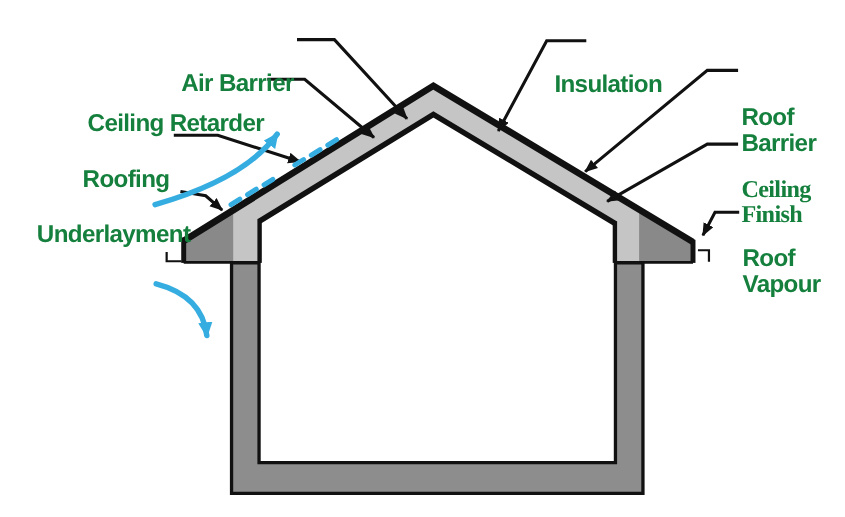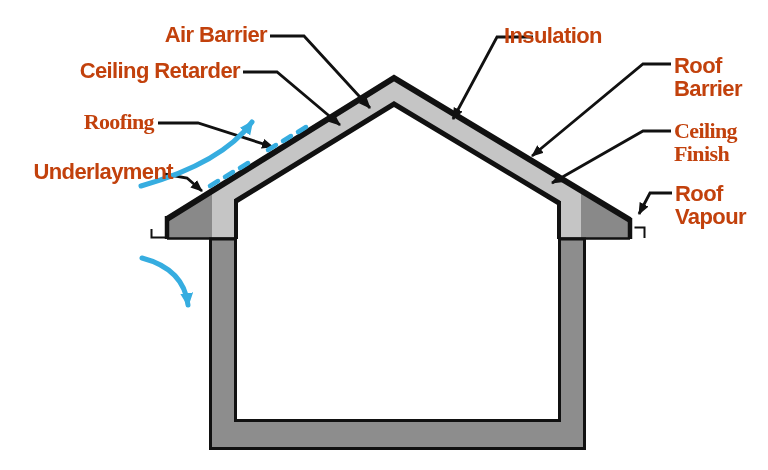--- a/index.html
+++ b/index.html
@@ -4,21 +4,21 @@
 <style>
   html,body{margin:0;padding:0;background:#fff;}
   #canvas{
     position:relative;width:768px;height:470px;background:#fff;overflow:hidden;
     font-family:"Liberation Sans",sans-serif;
   }
   #scene{position:absolute;left:0;top:0;}
   .label{
     position:absolute;
     font-weight:bold;font-size:22px;line-height:23px;letter-spacing:-0.6px;
-    color:#c2410c;white-space:normal;
+    color:#15803d;white-space:normal;margin-top:41px;
   }
   .r{text-align:right;}
   .l{text-align:left;}
 </style>
 </head>
 <body>
 
 <div id="canvas">
 
   <svg id="scene" width="768" height="470" viewBox="0 0 768 470">
@@ -71,21 +71,21 @@
       <path d="M268,150 l8,-5"></path>
       <path d="M283,141 l8,-5"></path>
       <path d="M298,132 l8,-5"></path>
     </g>
   </svg>
 
   <div class="label r" style="left:107px;top:23px;width:160px;">Air Barrier</div>
 
   <div class="label r" style="left:40px;top:59px;width:200px;">Ceiling Retarder</div>
 
-  <div class="label r" style="left:34px;top:110px;width:120px;font-family:Liberation Serif, serif;">Roofing</div>
+  <div class="label r" style="left:34px;top:110px;width:120px;">Roofing</div>
 
   <div class="label r" style="left:13px;top:160px;width:160px;">Underlayment</div>
 
   <div class="label l" style="left:504px;top:24px;width:130px;">Insulation</div>
 
   <div class="label l" style="left:674px;top:54px;width:92px;">Roof Barrier</div>
 
   <div class="label l" style="left:674px;top:119px;width:80px;font-family:Liberation Serif, serif;">Ceiling Finish</div>
 
   <div class="label l" style="left:675px;top:182px;width:80px;">Roof Vapour</div>

